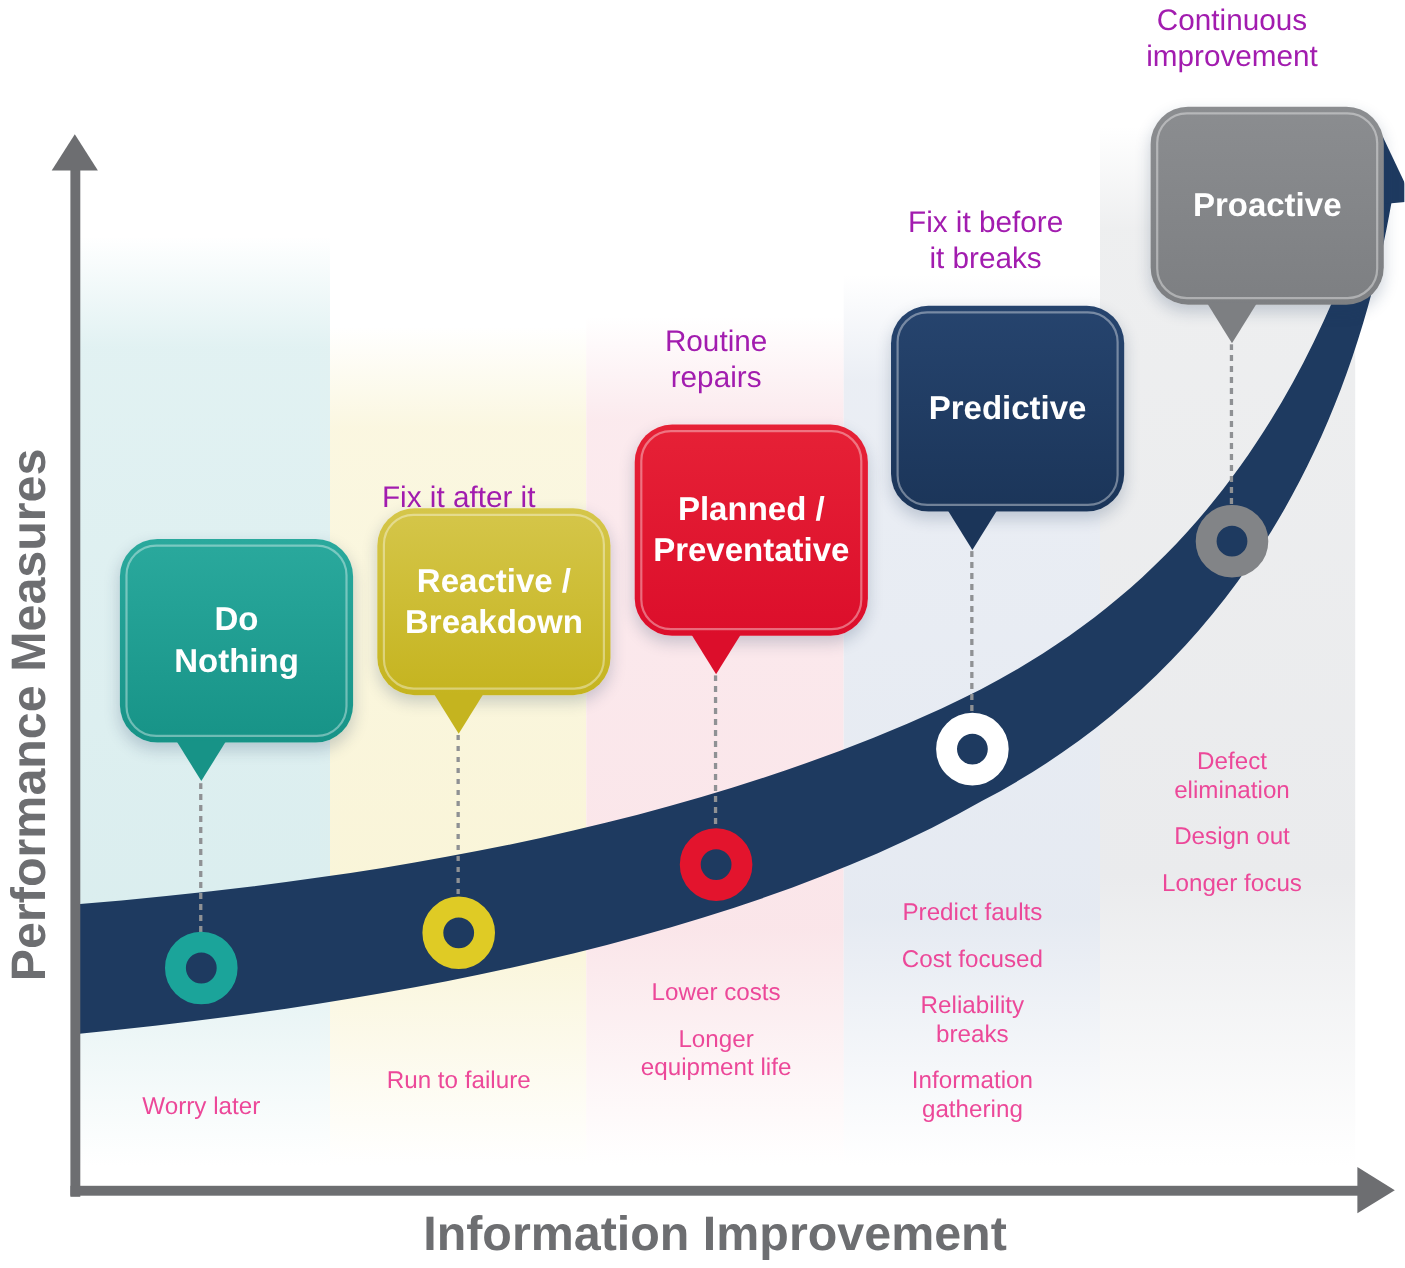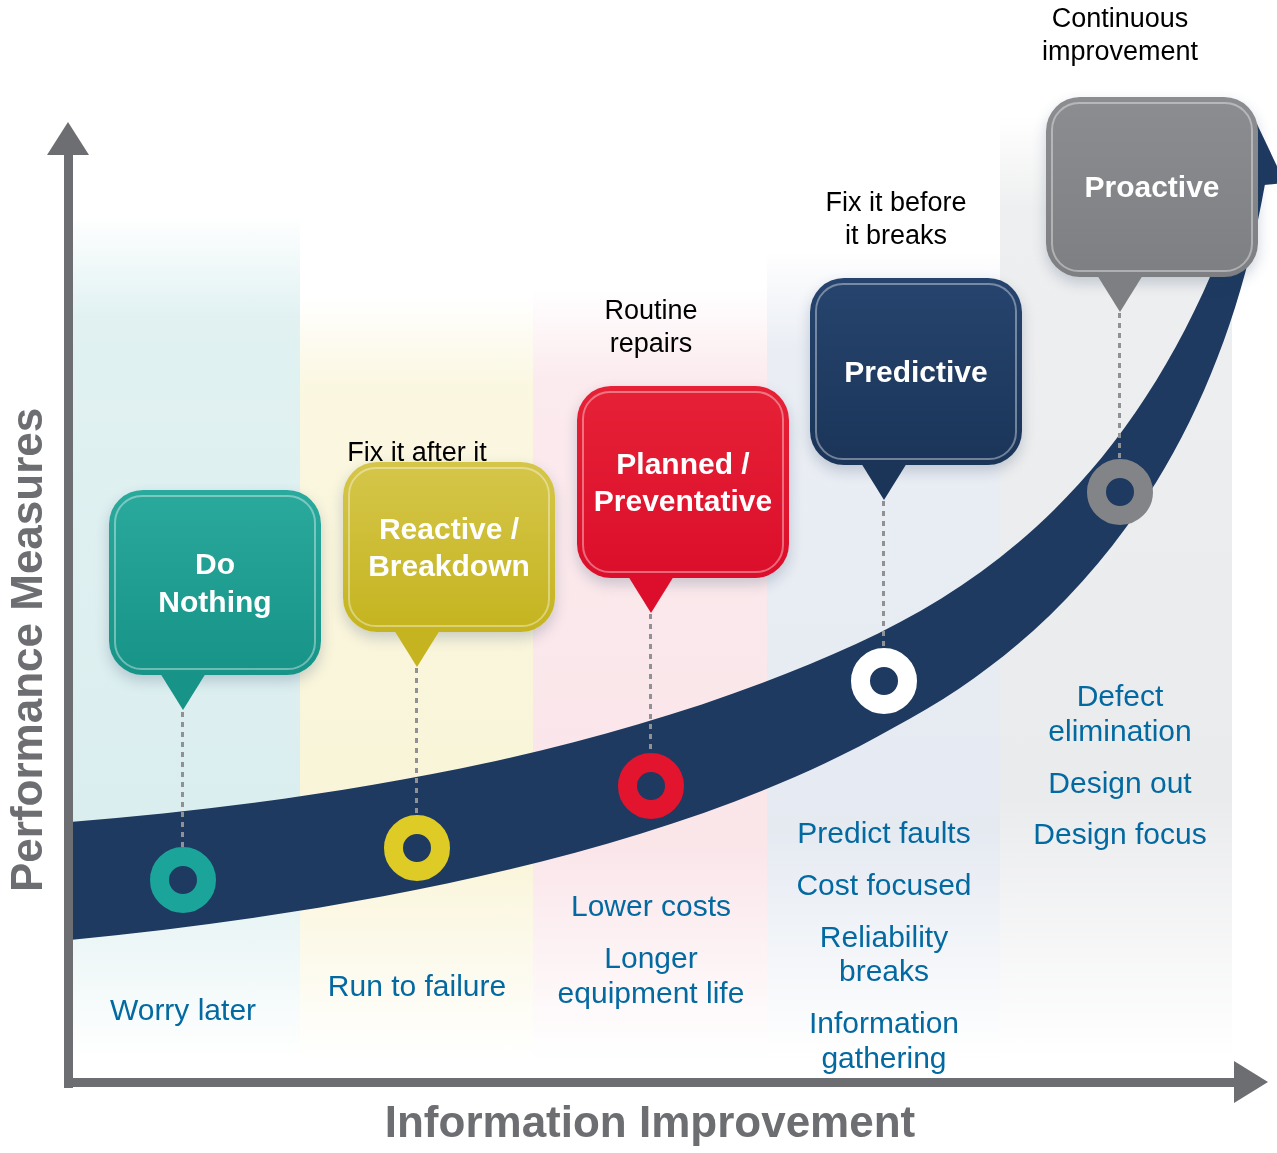--- a/index.html
+++ b/index.html
@@ -44,21 +44,21 @@
   .b-4{left:1014px;top:97px;width:212px;height:180px;background:linear-gradient(180deg,#8b8d90 0%,#7d7f82 100%);}
 
   .tail{position:absolute;width:0;height:0;border-left:23px solid transparent;border-right:23px solid transparent;z-index:5;}
   .t-0{left:160px;top:673px;border-top:37px solid #179387;}
   .t-1{left:394px;top:630px;border-top:37px solid #c5b41f;}
   .t-2{left:628px;top:576px;border-top:37px solid #dc0e2b;}
   .t-3{left:861px;top:463px;border-top:37px solid #1b3559;}
   .t-4{left:1097px;top:275px;border-top:37px solid #7d7f82;}
 
   
-  .caption{position:absolute;width:280px;text-align:center;font-size:27px;line-height:1.22;color:#000000;white-space:pre-line;z-index:4;}
+  .caption{position:absolute;width:280px;text-align:center;font-size:27px;line-height:1.22;color:#a21caf;white-space:pre-line;z-index:4;}
   .cap-1{left:277px;top:392px;margin-top:44px;}
   .cap-2{left:511px;top:294px;}
   .cap-3{left:756px;top:186px;}
   .cap-4{left:980px;top:2px;}
 
   
   .connector{position:absolute;width:3px;z-index:3;
     background:repeating-linear-gradient(180deg,#8f9194 0 5px,rgba(0,0,0,0) 5px 10px);}
   .c-0{left:181px;top:712px;height:137px;}
   .c-1{left:415px;top:668px;height:148px;}
@@ -69,21 +69,21 @@
   
   .ring{position:absolute;width:28px;height:28px;border-radius:50%;z-index:4;background:transparent;}
   .r-0{left:150px;top:847px;border:19px solid #1ba49a;}
   .r-1{left:384px;top:815px;border:19px solid #dfcb25;}
   .r-2{left:618px;top:753px;border:19px solid #e3142d;}
   .r-3{left:851px;top:648px;border:19px solid #ffffff;}
   .r-4{left:1087px;top:459px;border:19px solid #828487;}
 
   
   .notes{position:absolute;width:260px;text-align:center;z-index:4;}
-  .note{font-size:30px;line-height:1.16;color:#0369a1;white-space:pre-line;margin:0 0 17px 0;}
+  .note{font-size:22px;line-height:1.16;color:#ec4899;white-space:pre-line;margin:0 0 17px 0;}
   .n-0{left:53px;top:993px;}
   .n-1{left:287px;top:969px;}
   .n-2{left:521px;top:889px;}
   .n-3{left:754px;top:816px;}
   .n-4{left:990px;top:679px;}
 </style>
 </head>
 <body>
 
 <div class="canvas">
@@ -181,17 +181,17 @@
     <div class="bubble b-4">
       <span class="bubble-label">Proactive</span>
     </div>
     <div class="tail t-4"></div>
     <div class="connector c-4"></div>
     <div class="ring r-4"></div>
     <div class="notes n-4">
       <div class="note">Defect
 elimination</div>
       <div class="note">Design out</div>
-      <div class="note">Design focus</div>
+      <div class="note">Longer focus</div>
     </div>
   </div>
 
 </div>
 
 </body></html>

